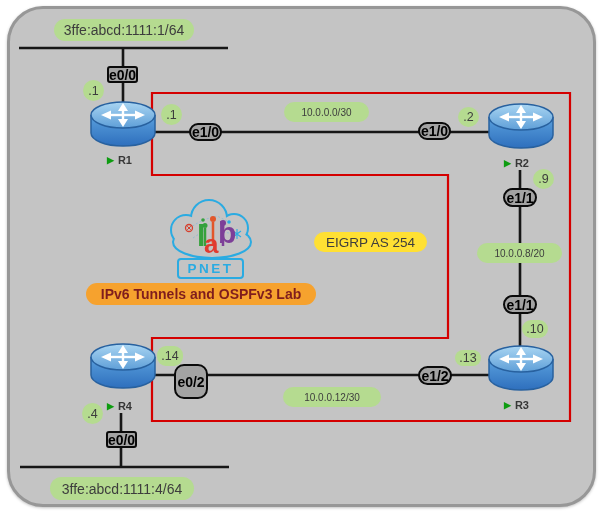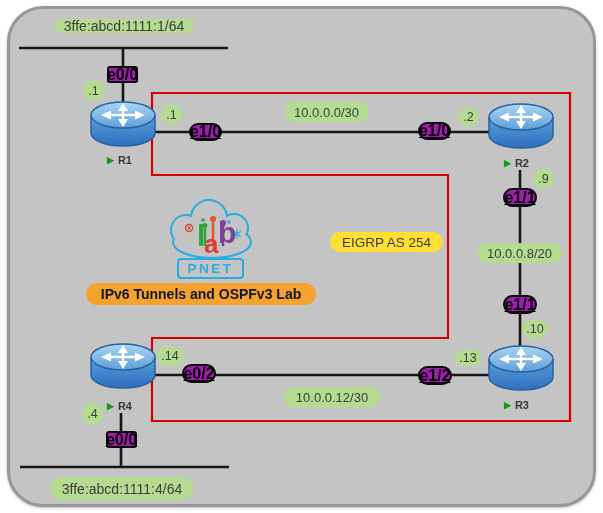--- a/index.html
+++ b/index.html
@@ -15,44 +15,44 @@
   }
   svg.lines{position:absolute;left:0;top:0;}
   .router{position:absolute;width:66px;height:46px;}
   .rlabel{
     position:absolute;height:14px;background:#c4c4c4;padding:0 3px;
     display:flex;align-items:center;gap:4px;
     font-size:11px;font-weight:bold;color:#373737;
   }
   .tri{color:#0d9c10;font-size:9px;line-height:1;}
   .if{
-    position:absolute;background:#a21caf;border:2px solid #0a0a0a;
-    font-weight:bold;font-size:16px;color:#000;box-sizing:border-box;
-    display:flex;align-items:center;justify-content:center;white-space:nowrap;text-decoration:underline;
+    position:absolute;background:#a3a3a3;border:2px solid #0a0a0a;
+    font-weight:bold;font-size:14px;color:#000;box-sizing:border-box;
+    display:flex;align-items:center;justify-content:center;white-space:nowrap;
   }
   .oval{border-radius:10px;}
   .ifbox{border-radius:3px;}
   .pill{
     position:absolute;background:#b5db90;border-radius:11px;color:#3d3d3d;
-    display:flex;align-items:center;justify-content:center;font-size:13px;white-space:nowrap;
+    display:flex;align-items:center;justify-content:center;font-size:10px;white-space:nowrap;
   }
   .pill.big{font-size:14px;border-radius:12px;}
   .ipdot{
     position:absolute;background:#b5db90;color:#3d3d3d;border-radius:50%;
     display:flex;align-items:center;justify-content:center;font-size:12.5px;
   }
   .ippill{border-radius:9px;}
   .eigrp{
     position:absolute;left:314px;top:232px;width:113px;height:20px;
     background:#ffe033;border-radius:10px;color:#3d3d3d;font-size:13.5px;
-    display:flex;align-items:center;justify-content:center;margin-left:16px;
+    display:flex;align-items:center;justify-content:center;
   }
   .banner{
     position:absolute;left:86px;top:283px;width:230px;height:22px;
-    background:#f6a22e;border-radius:11px;color:#0f172a;
+    background:#f6a22e;border-radius:11px;color:#7f1d1d;
     font-weight:bold;font-size:14px;
     display:flex;align-items:center;justify-content:center;white-space:nowrap;
   }
   .logo-cloud{position:absolute;left:165px;top:194px;}
   .lab-letter{position:absolute;font-weight:bold;line-height:1;}
   .lab-l{left:197px;top:221px;font-size:30px;color:#35a13c;}
   .lab-a{left:204px;top:231px;font-size:26px;color:#e03a2f;}
   .lab-b{left:218px;top:218px;font-size:30px;color:#7d3f98;}
   .pnet{
     position:absolute;left:177px;top:258px;width:67px;height:21px;
@@ -123,21 +123,21 @@
   </g>
 </svg>
 <span class="lab-letter lab-l">l</span>
 <span class="lab-letter lab-a">a</span>
 <span class="lab-letter lab-b">b</span>
 <div class="pnet">PNET</div>
 
 <div class="banner">IPv6 Tunnels and OSPFv3 Lab</div>
 <div class="eigrp">EIGRP AS 254</div>
 
-<div class="pill big" style="left:54px;top:19px;width:140px;height:14px;">3ffe:abcd:1111:1/64</div>
+<div class="pill big" style="left:54px;top:19px;width:140px;height:22px;">3ffe:abcd:1111:1/64</div>
 <div class="pill big" style="left:50px;top:477px;width:144px;height:23px;">3ffe:abcd:1111:4/64</div>
 <div class="pill" style="left:284px;top:102px;width:85px;height:20px;">10.0.0.0/30</div>
 <div class="pill" style="left:477px;top:243px;width:85px;height:20px;">10.0.0.8/20</div>
 <div class="pill" style="left:283px;top:387px;width:98px;height:20px;">10.0.0.12/30</div>
 
 <div class="router" style="left:90px;top:101px;">
   <svg width="66" height="46" viewBox="0 0 66 46">
     <path d="M1,14 V32 A32,13 0 0 0 65,32 V14" fill="url(#grad-body)" stroke="#28619f" stroke-width="1.5"></path>
     <ellipse cx="33" cy="14" rx="32" ry="13" fill="url(#grad-top)" stroke="#28619f" stroke-width="1.5"></ellipse>
     <g stroke="#fff" stroke-width="2.4">
@@ -217,21 +217,21 @@
   <span class="tri">▶</span>
   <span>R4</span>
 </div>
 
 <div class="if ifbox" style="left:107px;top:66px;width:31px;height:17px;">e0/0</div>
 <div class="if oval" style="left:189px;top:123px;width:33px;height:18px;">e1/0</div>
 <div class="if oval" style="left:418px;top:122px;width:33px;height:18px;">e1/0</div>
 <div class="if oval" style="left:503px;top:188px;width:34px;height:19px;">e1/1</div>
 <div class="if oval" style="left:503px;top:295px;width:34px;height:19px;">e1/1</div>
 <div class="if oval" style="left:418px;top:366px;width:34px;height:19px;">e1/2</div>
-<div class="if oval" style="left:182px;top:364px;width:34px;height:19px;">e0/2</div>
+<div class="if oval" style="left:174px;top:364px;width:34px;height:35px;">e0/2</div>
 <div class="if ifbox" style="left:106px;top:431px;width:31px;height:17px;">e0/0</div>
 
 <div class="ipdot" style="left:83px;top:80px;width:21px;height:21px;">.1</div>
 <div class="ipdot" style="left:161px;top:104px;width:21px;height:21px;">.1</div>
 <div class="ipdot" style="left:458px;top:107px;width:21px;height:20px;">.2</div>
 <div class="ipdot" style="left:533px;top:169px;width:21px;height:20px;">.9</div>
 <div class="ipdot ippill" style="left:522px;top:320px;width:26px;height:18px;">.10</div>
 <div class="ipdot ippill" style="left:455px;top:350px;width:26px;height:16px;">.13</div>
 <div class="ipdot ippill" style="left:157px;top:346px;width:26px;height:20px;text-align:center;">.14</div>
 <div class="ipdot" style="left:82px;top:403px;width:21px;height:21px;">.4</div>

